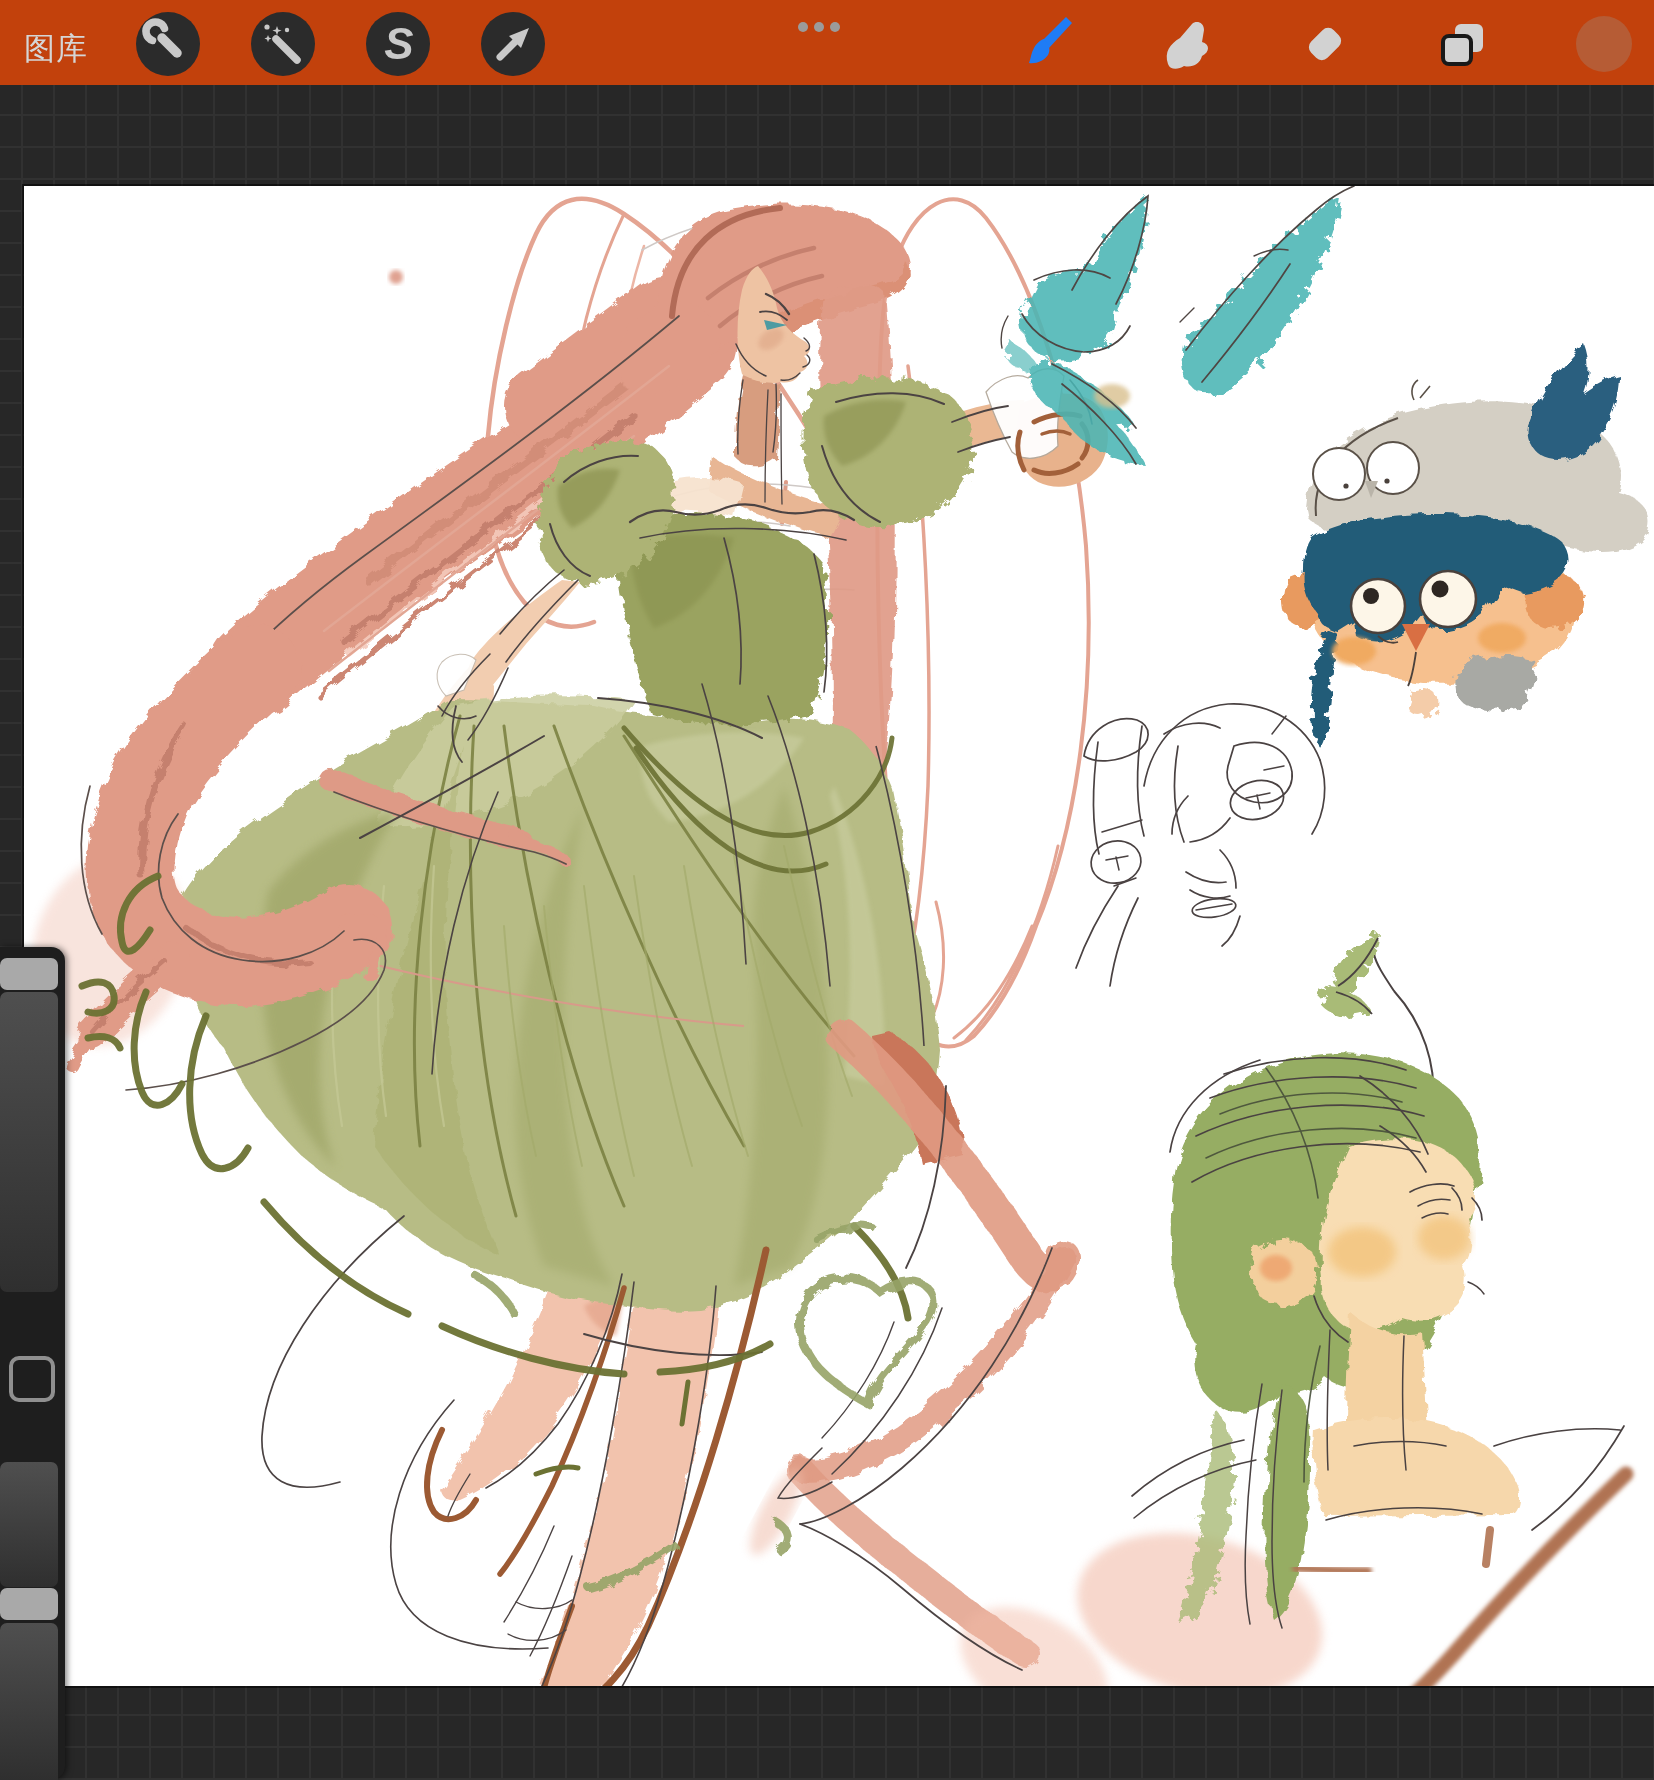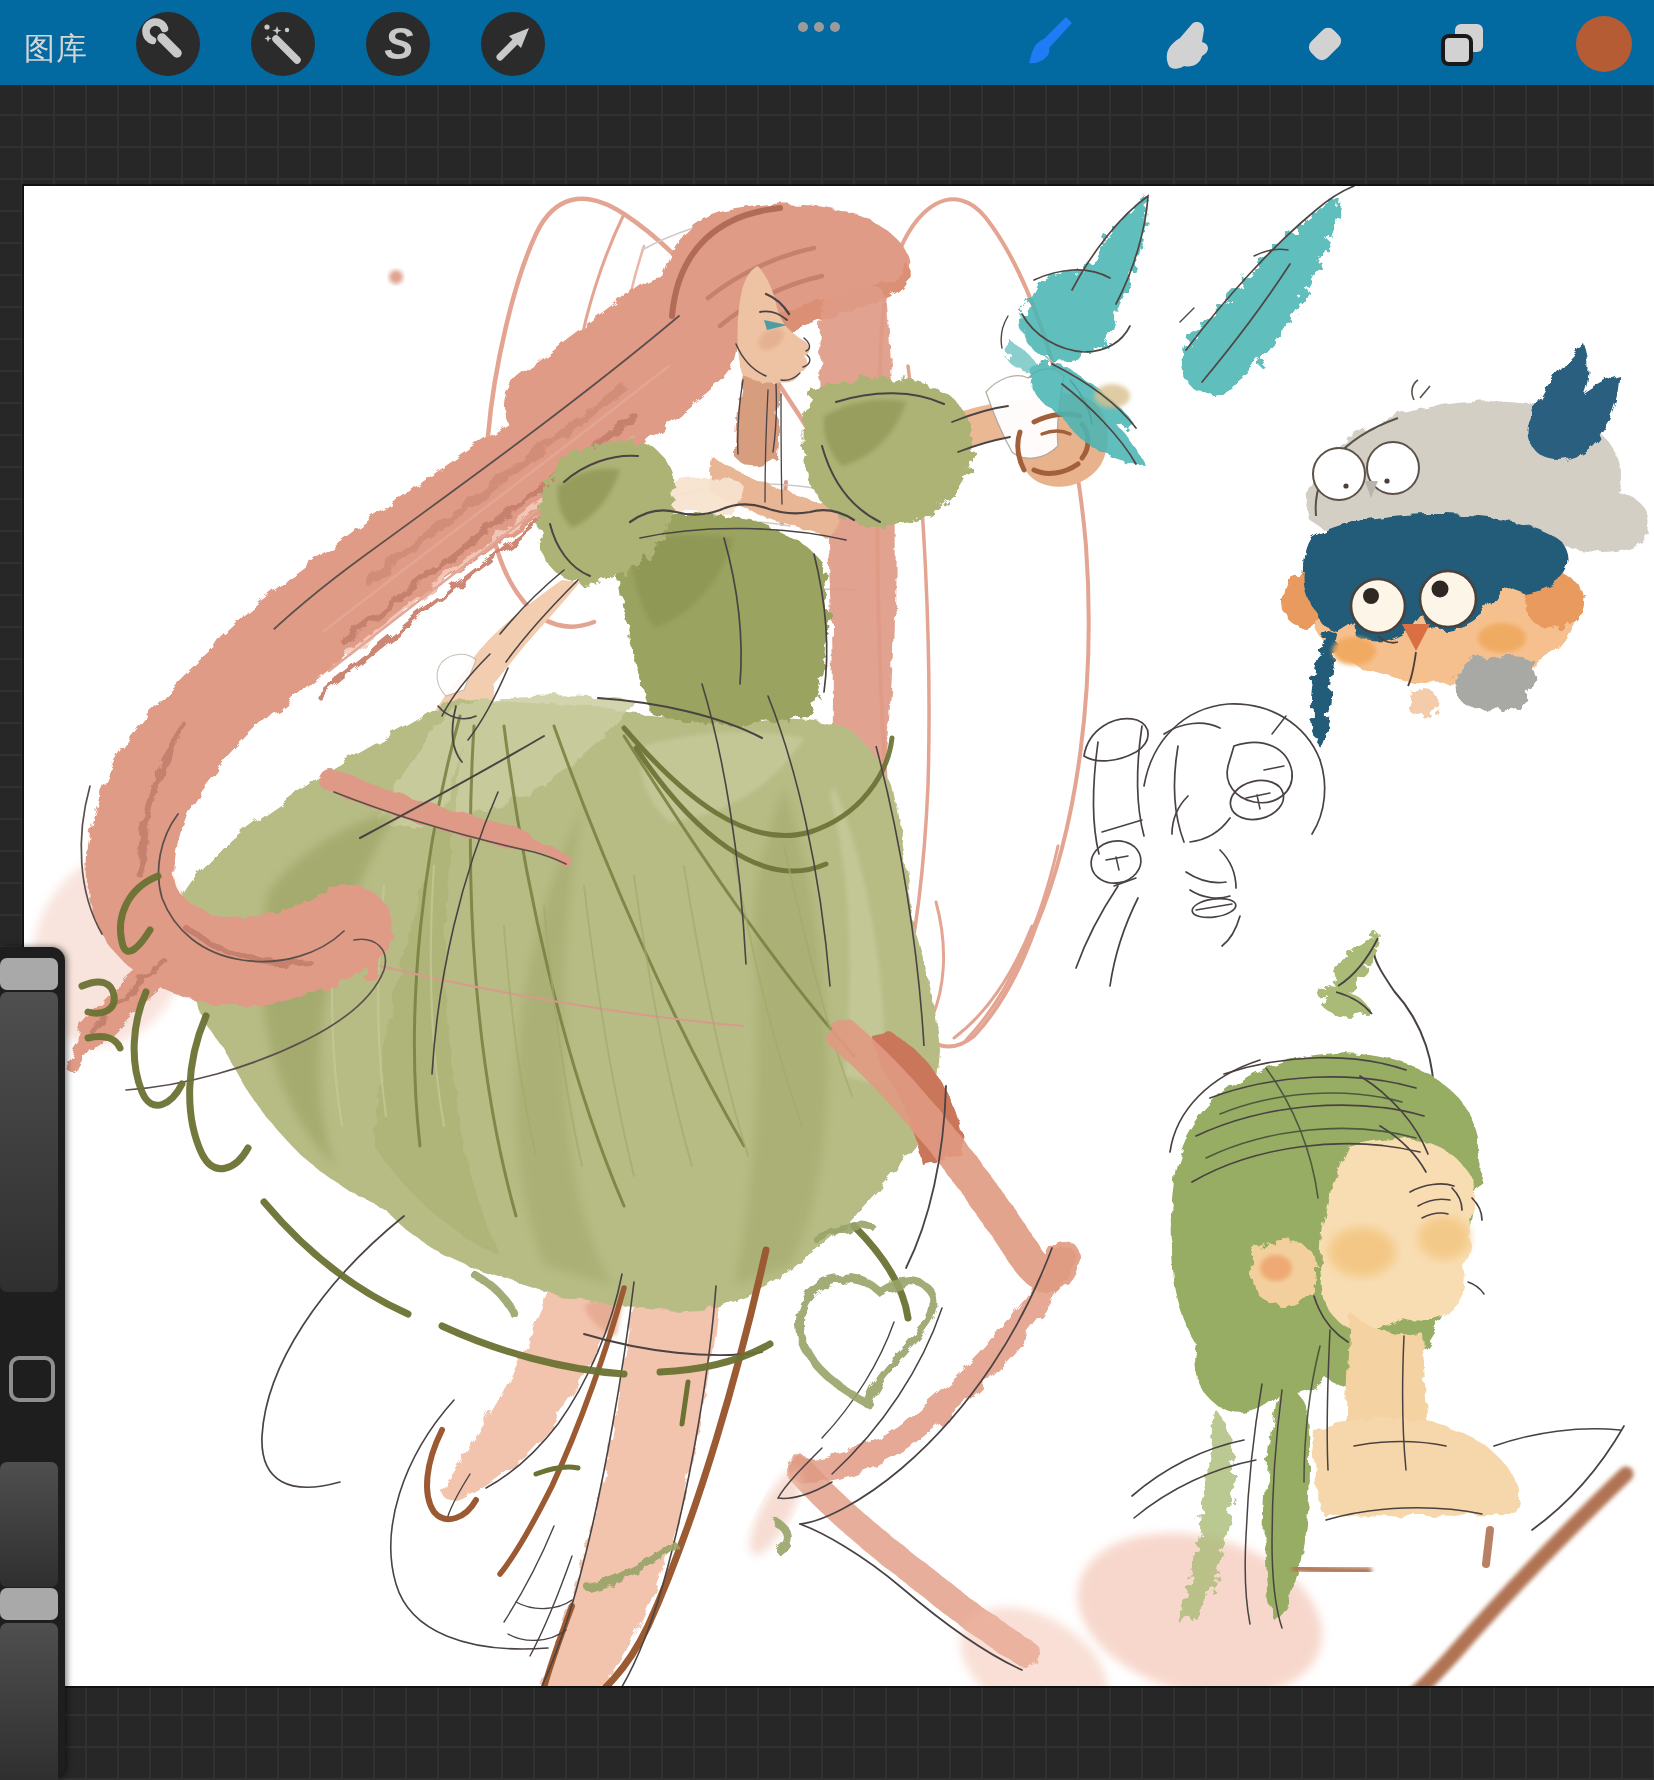--- a/index.html
+++ b/index.html
@@ -4,21 +4,21 @@
 <style>
   html,body{margin:0;padding:0;}
   body{width:1654px;height:1780px;overflow:hidden;background:#262626;
        font-family:"Liberation Sans", sans-serif;position:relative;}
   .gridbg{position:absolute;left:0;top:85px;width:1654px;height:1695px;
     background-color:#272727;
     background-image:
       linear-gradient(to right,#313131 2px,transparent 2px),
       linear-gradient(to bottom,#313131 2px,transparent 2px);
     background-size:32px 32px;background-position:21px 29px;}
-  .topbar{position:absolute;left:0;top:0;width:1654px;height:85px;background:#0369a1;}
+  .topbar{position:absolute;left:0;top:0;width:1654px;height:85px;background:#c2410c;}
   .gal{position:absolute;left:24px;top:28px;color:#d5d5d5;font-size:31px;letter-spacing:1px;}
   .cbtn{position:absolute;top:12px;width:64px;height:64px;border-radius:50%;background:#2b2b2b;}
   .dots{position:absolute;top:18px;left:798px;}
   .dots span{display:inline-block;width:10px;height:10px;border-radius:50%;background:#9b9b9b;margin-right:6px;}
   .canvas{position:absolute;left:24px;top:186px;width:1630px;height:1500px;background:#ffffff;
           box-shadow:0 0 0 2px rgba(0,0,0,0.55);}
   .sidebar{position:absolute;left:0;top:947px;width:65px;height:833px;
      background:#1e1e1e;border-radius:0 14px 14px 0;
      box-shadow:2px 0 6px rgba(0,0,0,0.5);}
   .sb-handle{position:absolute;left:0;width:58px;height:32px;background:#a9a9a9;border-radius:7px;}

